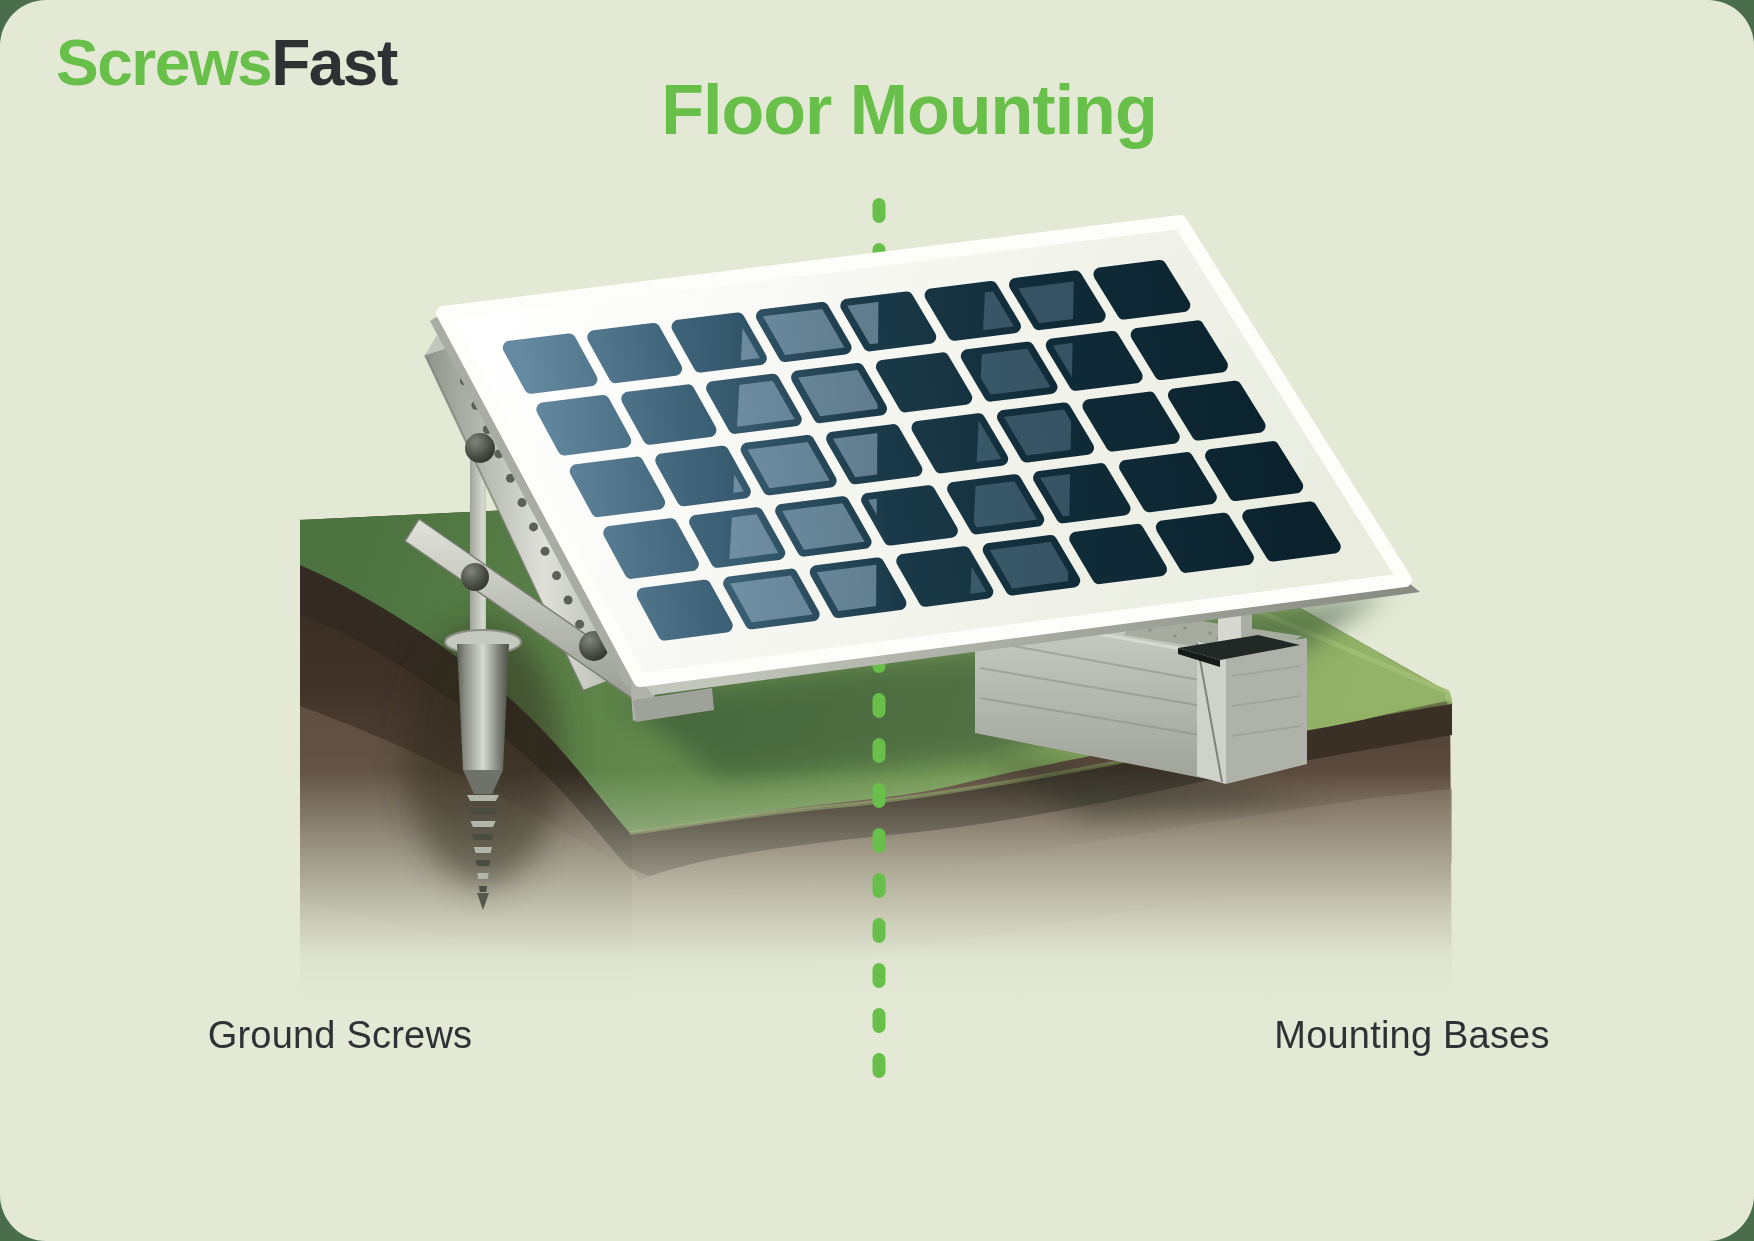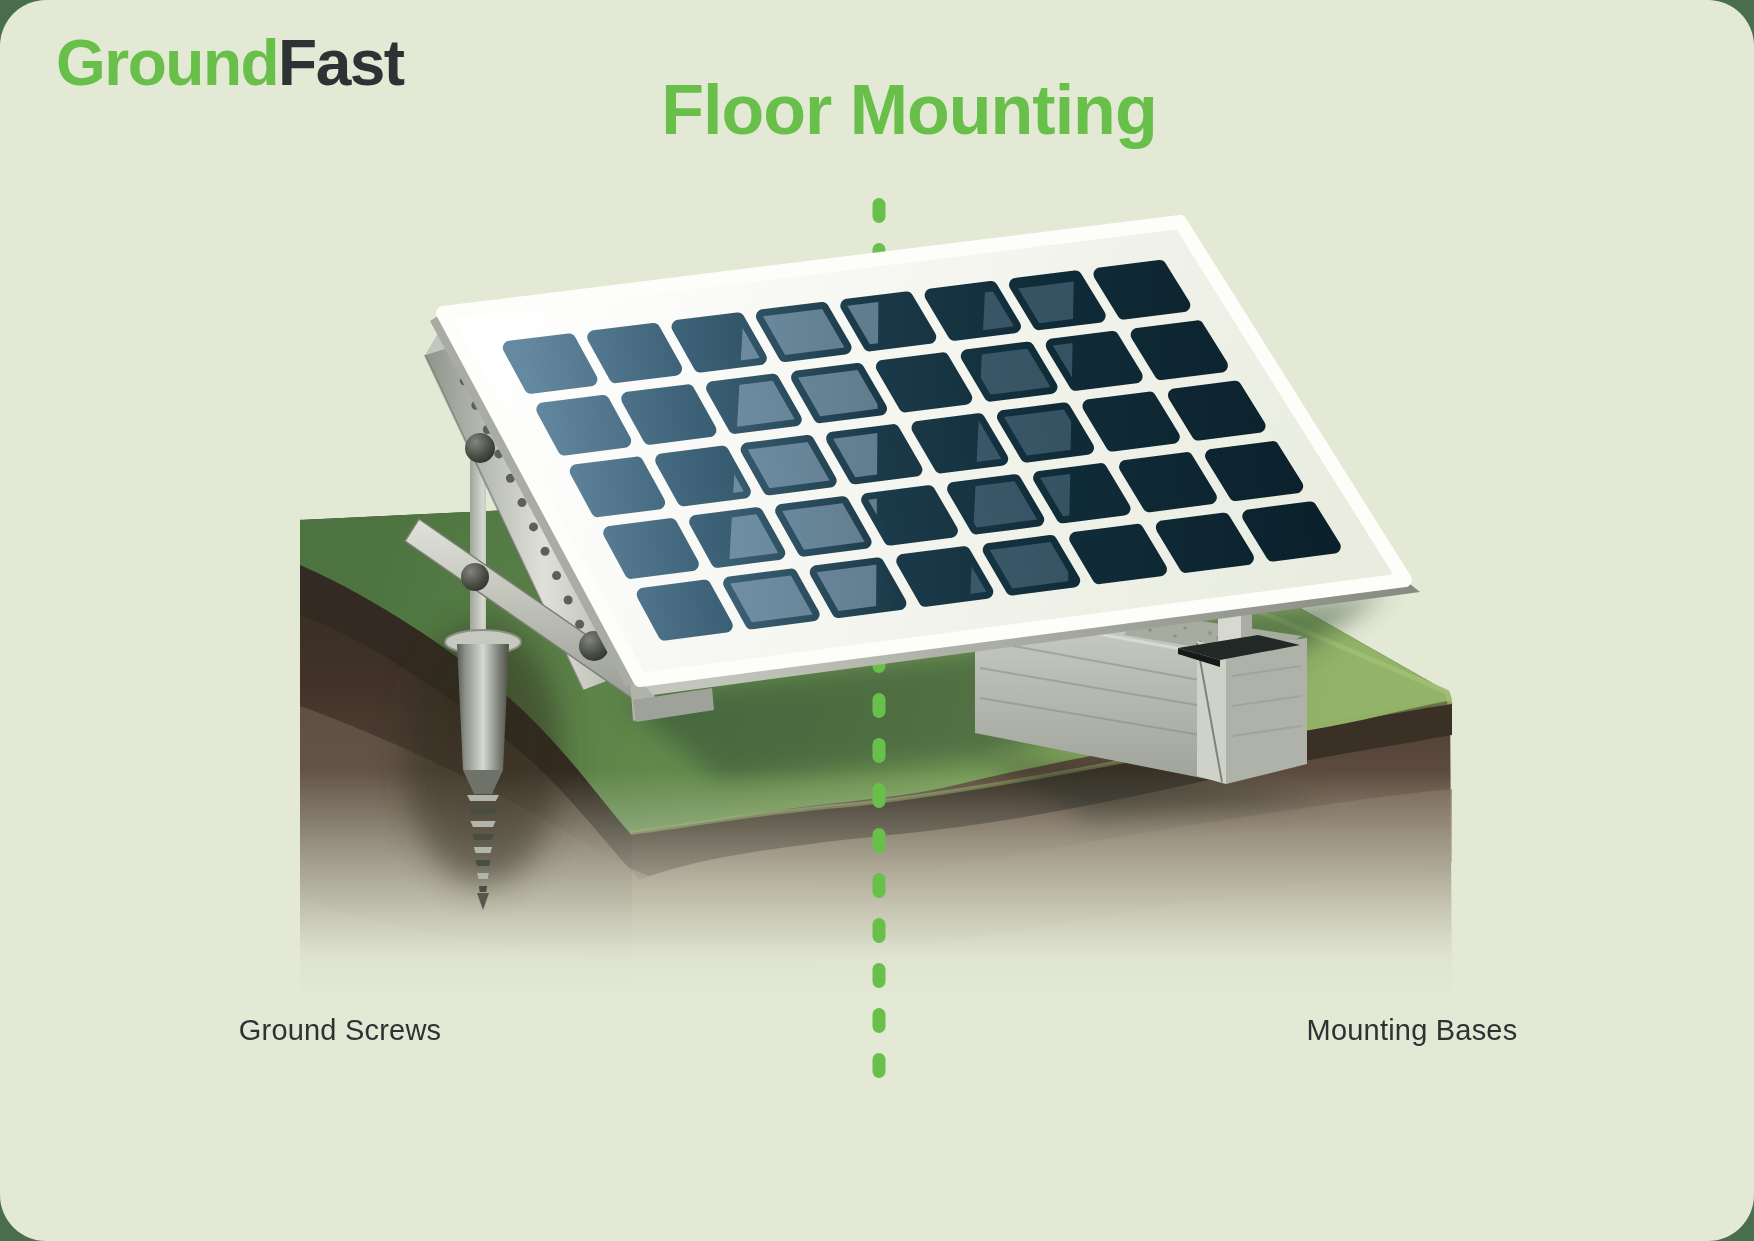--- a/index.html
+++ b/index.html
@@ -19,32 +19,32 @@
     position:absolute;left:56px;top:30px;font-size:64px;font-weight:bold;
     letter-spacing:-1.5px;line-height:1.05;z-index:3;white-space:nowrap;
   }
   .logo .p1{color:var(--accent);}
   .logo .p2{color:var(--text-dark);text-align:right;}
   .title{
     position:absolute;left:0;top:70px;width:100%;text-align:center;
     font-size:70px;font-weight:bold;color:var(--accent);letter-spacing:-1px;z-index:3;margin-left:32px;
   }
   .caption{
-    position:absolute;top:1014px;font-size:29px;color:var(--text-dark);
+    position:absolute;top:1014px;font-size:38px;color:var(--text-dark);
     text-align:center;z-index:3;letter-spacing:0.2px;
   }
   .caption.left{left:140px;width:400px;}
   .caption.right{left:1212px;width:400px;}
 </style>
 </head>
 <body>
 
 <div class="card">
 
-  <div class="logo"><span class="p1">Ground</span><span class="p2">Fast</span></div>
+  <div class="logo"><span class="p1">Screws</span><span class="p2">Fast</span></div>
 
   <div class="title">Floor Mounting</div>
 
   <svg class="scene" viewBox="0 0 1754 1241" aria-hidden="true">
     <defs>
       <linearGradient id="soilGrad" x1="0" y1="500" x2="0" y2="1000" gradientUnits="userSpaceOnUse">
         <stop offset="0" stop-color="#3a2f26"></stop>
           <stop offset="0.35" stop-color="#49392e"></stop>
         <stop offset="0.55" stop-color="#5c4b3e"></stop>
           <stop offset="0.75" stop-color="#7b6a5b"></stop>

